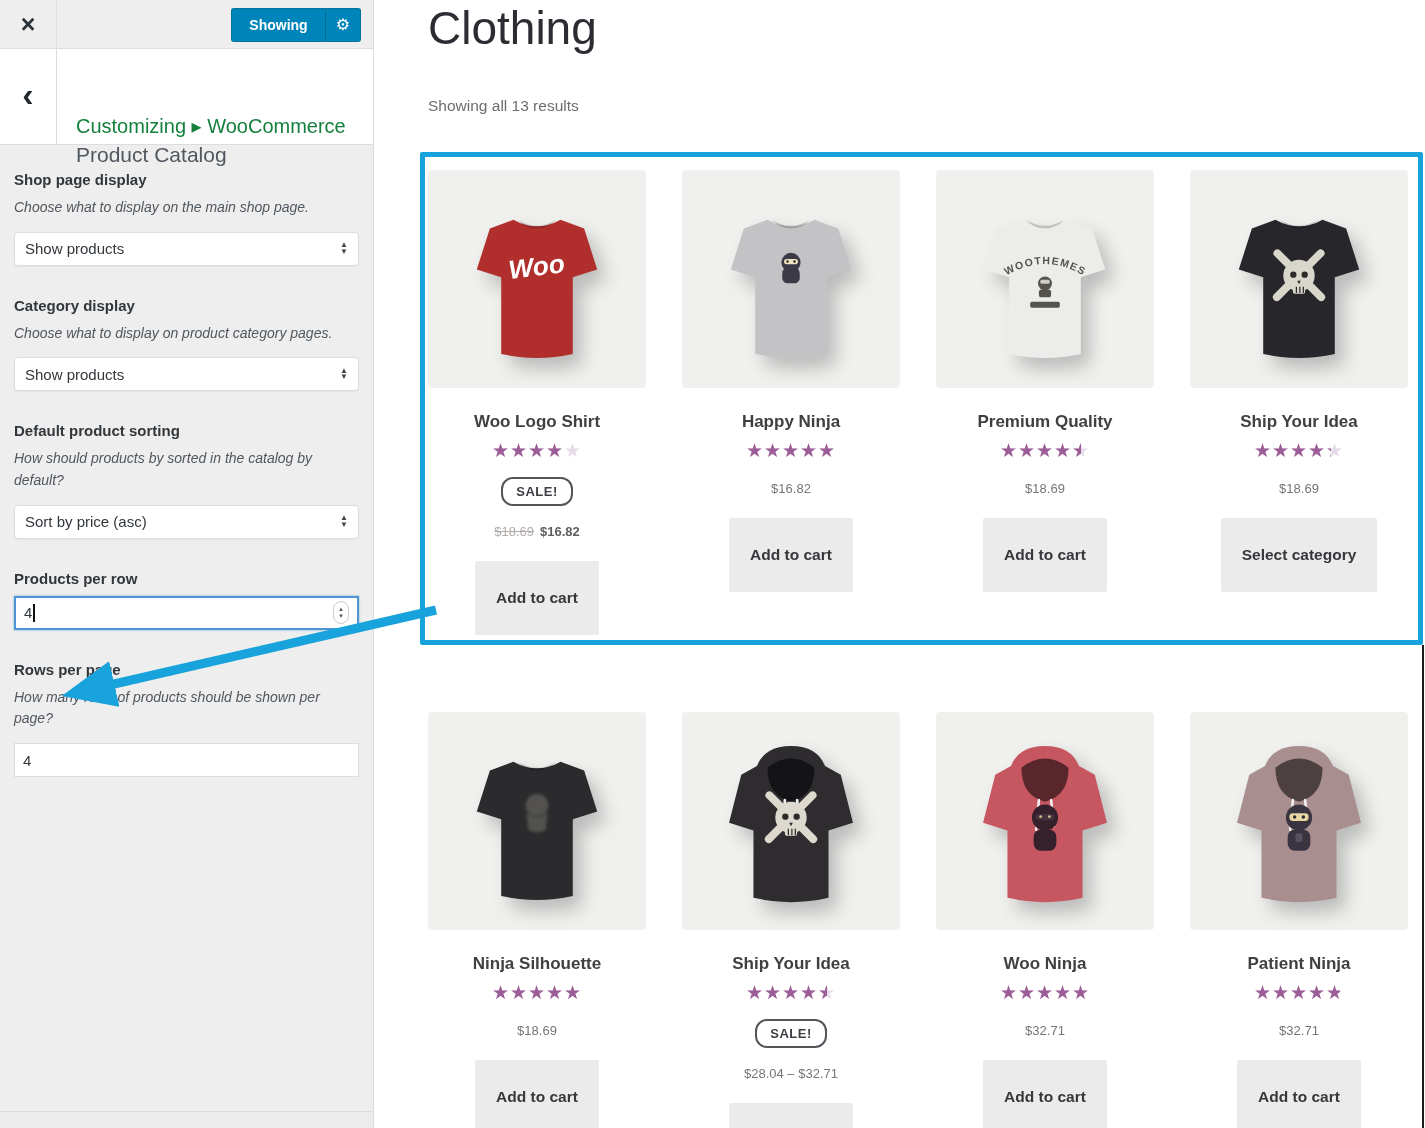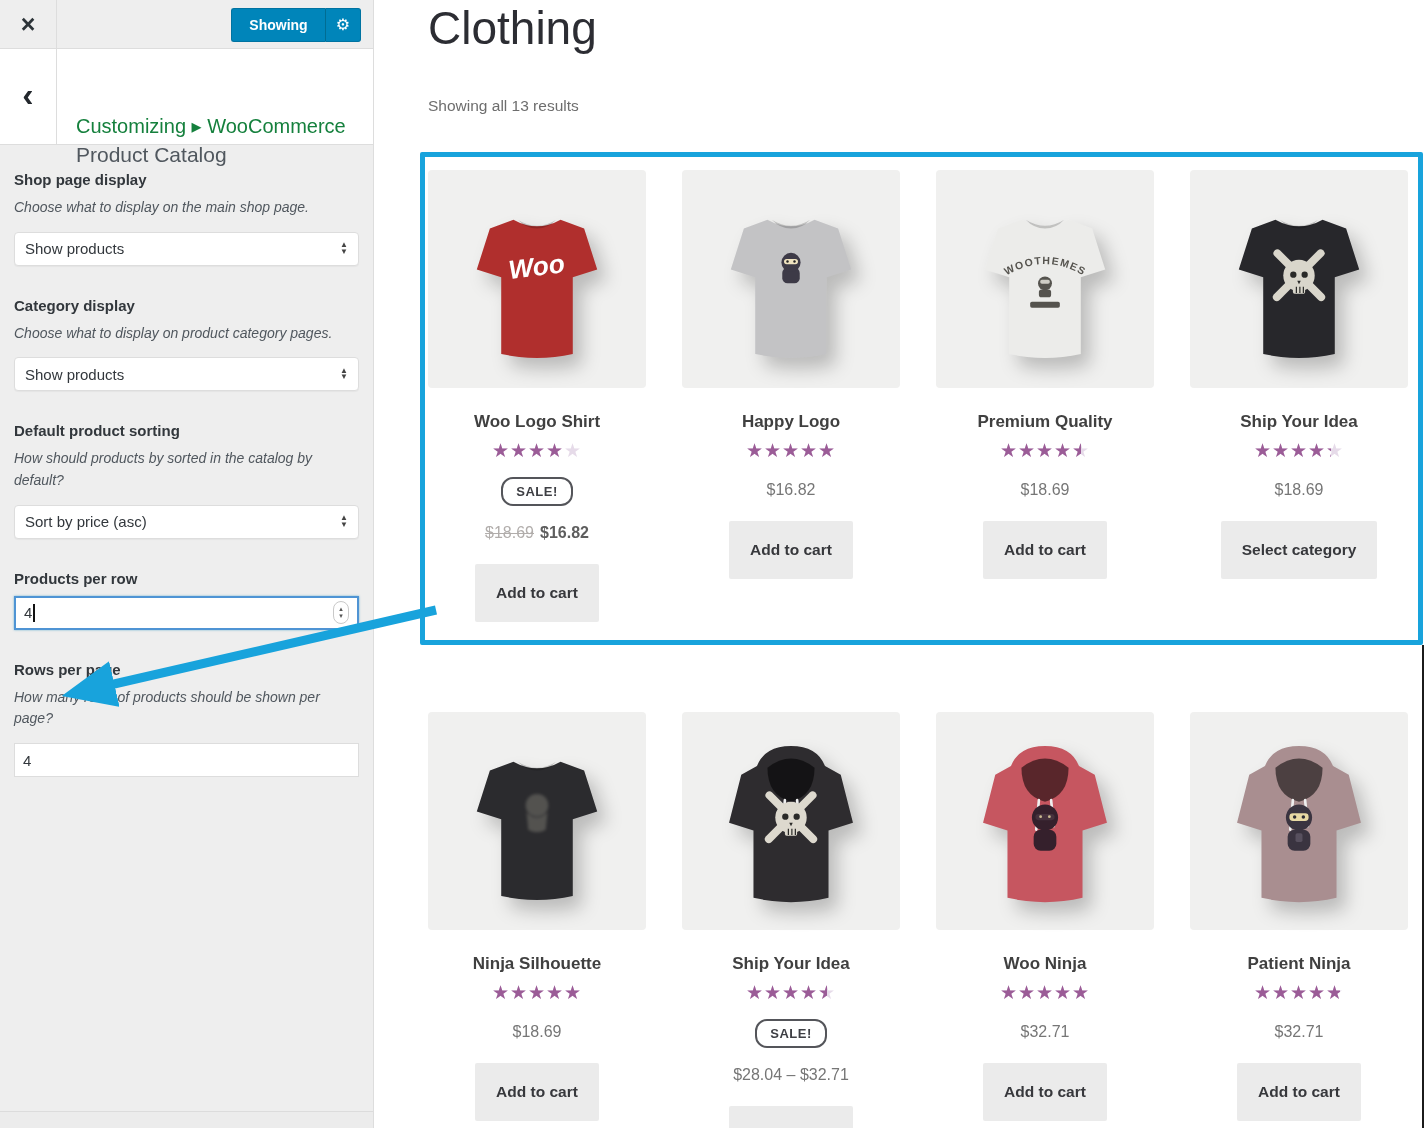--- a/index.html
+++ b/index.html
@@ -57,26 +57,26 @@
     align-items:center; justify-content:center; cursor:pointer; }
   .garment { width:192px; height:192px; filter:drop-shadow(9px 11px 9px rgba(0,0,0,.22)); }
   .pname { font-size:17px; font-weight:600; color:#404040; margin-top:24px; cursor:pointer; }
   .stars-wrap { margin-top:8px; }
   .stars { position:relative; display:inline-block; font-size:19px; letter-spacing:1px; line-height:1.2; }
   .stars-bg { color:#e6dbe9; }
   .stars-fill { position:absolute; left:0; top:0; overflow:hidden; white-space:nowrap; color:#9b5c97; }
   .sale-wrap { margin-top:14px; }
   .sale-badge { display:inline-block; border:2px solid #54555a; border-radius:12px;
     padding:5px 13px; font-size:13px; font-weight:bold; color:#3e3f44; letter-spacing:.5px; }
-  .price { font-size:16px; color:#767676; margin-top:18px; }
+  .price { font-size:13px; color:#767676; margin-top:18px; }
   .price del { color:#b1adab; }
   .price ins { text-decoration:none; color:#5e5e5e; font-weight:600; margin-left:6px; }
   .btn-wrap { margin-top:22px; }
   .btn { display:inline-block; background:#ebebeb; color:#37383c; font-weight:bold;
-    font-size:15.5px; padding:20px 21px; border-radius:2px; cursor:pointer; }
+    font-size:15.5px; padding:28px 21px; border-radius:2px; cursor:pointer; }
 
   
   .highlight-box { position:absolute; left:420px; top:152px; width:1003px; height:493px;
     border:5px solid #18a3dc; border-radius:2px; pointer-events:none; z-index:40; }
   .arrow-overlay { position:absolute; left:0; top:0; width:1425px; height:1128px;
     pointer-events:none; z-index:41; }
   .right-edge { position:absolute; left:1422px; top:645px; width:2px; height:483px;
     background:#1b1b1b; z-index:39; }
 </style>
 </head>
@@ -184,21 +184,21 @@
     <path d="M88,42 Q110,56 132,42 Q123,52 110,52 Q97,52 88,42" fill="rgba(0,0,0,.18)"></path>
             <g transform="translate(110,97)">
               <rect x="-10" y="0" width="20" height="18" rx="6" fill="#3d3a47"></rect>
               <circle cx="0" cy="-6" r="11" fill="#3d3a47"></circle>
               <rect x="-8" y="-10" width="16" height="6" rx="3" fill="#efe3c0"></rect>
               <circle cx="-4" cy="-7" r="1.4" fill="#222"></circle>
               <circle cx="4" cy="-7" r="1.4" fill="#222"></circle>
             </g>
           </svg>
         </a>
-    <h2 class="pname">Happy Logo</h2>
+    <h2 class="pname">Happy Ninja</h2>
     <div class="stars-wrap">
       <div class="stars">
         <span class="stars-bg">★★★★★</span>
         <span class="stars-fill" style="width: 100%;">★★★★★</span>
       </div>
     </div>
 
     <div class="price">$16.82</div>
     <div class="btn-wrap"><a class="btn">Add to cart</a></div>
   </div>

